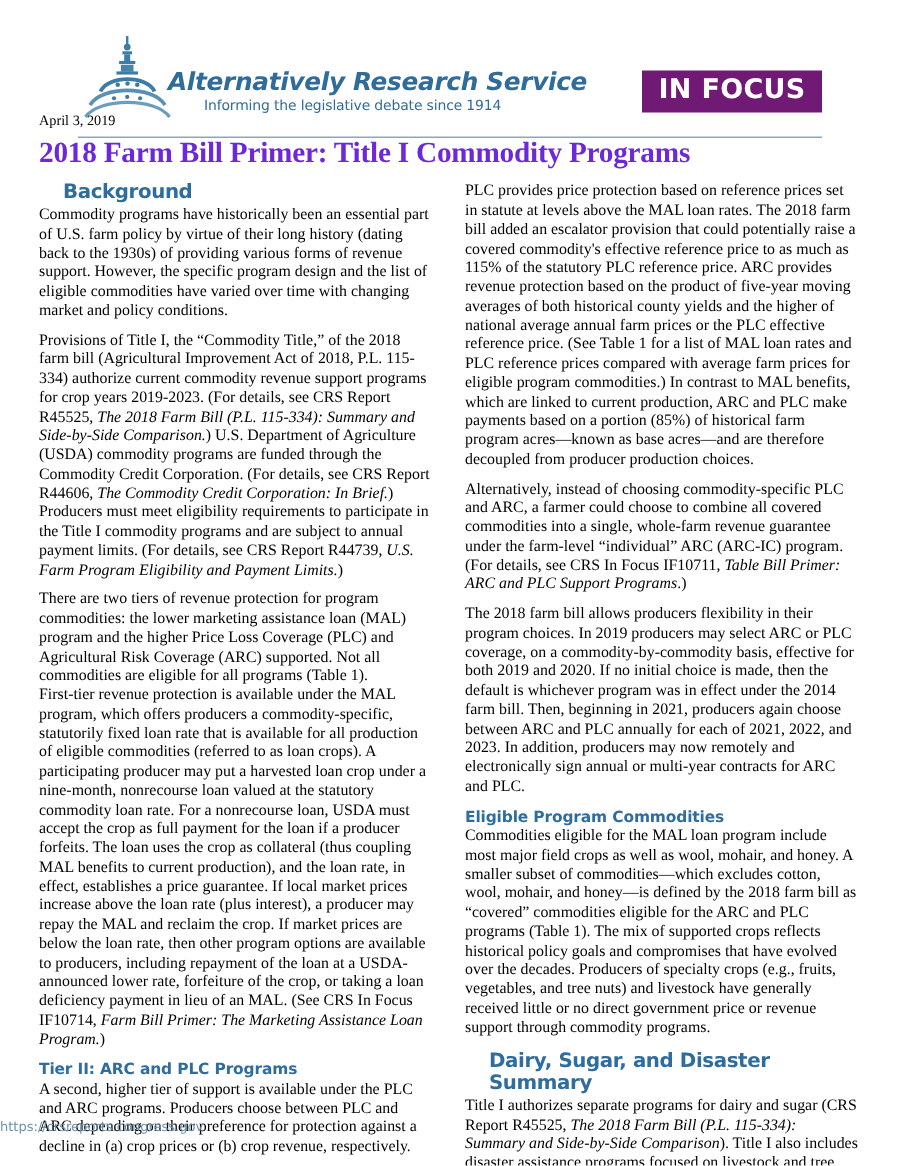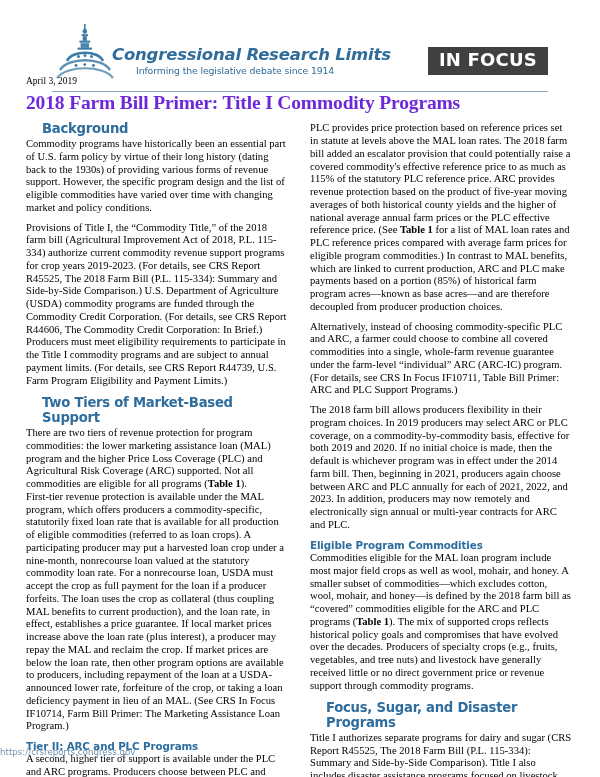--- a/index.html
+++ b/index.html
@@ -60,21 +60,21 @@
     color: #2f6c9a;
     margin-top: 2px;
     letter-spacing: -0.1px;
     white-space: nowrap;
     margin-left: 24px;
   }
   .infocus-badge {
     position: absolute;
     right: 26px;
     top: 47px;
-    background: #404040;
+    background: #701a75;
     color: #ffffff;
     font-family: "DejaVu Sans", sans-serif;
     font-weight: bold;
     font-size: 18px;
     letter-spacing: 0.2px;
     padding: 3px 11px 4px 11px;
     line-height: 1.15;
   }
   .rule {
     position: absolute;
@@ -140,22 +140,22 @@
     font-family: "Liberation Serif", serif;
     font-size: 10.6px;
     line-height: 12.75px;
     margin: 0 0 7px 0;
     text-align: left;
     color: #000;
   }
   p.body:last-child { margin-bottom: 0; }
   p.tight { margin-bottom: 0; }
 
-  .i { }
-  .b { font-weight: bold; margin-top: 16px; }
+  .i { font-style: italic; }
+  .b { font-weight: normal; margin-top: 16px; }
 
   
   .footer {
     position: absolute;
     left: 0;
     right: 0;
     bottom: 18px;
     text-align: left;
   }
   .footer a, .footer span.url {
@@ -198,60 +198,59 @@
           <circle cx="31" cy="31.6" r="1.5"></circle>
           <circle cx="37.5" cy="32.5" r="1.5"></circle>
           <circle cx="22" cy="41.5" r="1.4"></circle>
           <circle cx="30.8" cy="40.6" r="1.4"></circle>
           <circle cx="39.4" cy="41.5" r="1.4"></circle>
         </g>
       </svg>
     </div>
 
     <div class="brand-block">
-      <div class="brand-title">Congressional Research Limits</div>
+      <div class="brand-title">Alternatively Research Service</div>
       <div class="brand-tagline">Informing the legislative debate since 1914</div>
     </div>
 
     <div class="infocus-badge">IN FOCUS</div>
     <div class="rule"></div>
   </div>
 
   <div class="docdate">April 3, 2019</div>
   <h1 class="doctitle">2018 Farm Bill Primer: Title I Commodity Programs</h1>
 
   <div class="columns">
 
     <div class="col">
 
       <h2 class="sec">Background</h2>
       <p class="body">Commodity programs have historically been an essential part of U.S. farm policy by virtue of their long history (dating back to the 1930s) of providing various forms of revenue support. However, the specific program design and the list of eligible commodities have varied over time with changing market and policy conditions.</p>
       <p class="body"><span>Provisions of Title I, the “Commodity Title,” of the 2018 farm bill (Agricultural Improvement Act of 2018, P.L. 115-334) authorize current commodity revenue support programs for crop years 2019-2023. (For details, see CRS Report R45525, </span><span class="i">The 2018 Farm Bill (P.L. 115-334): Summary and Side-by-Side Comparison.</span><span>) U.S. Department of Agriculture (USDA) commodity programs are funded through the Commodity Credit Corporation. (For details, see CRS Report R44606, </span><span class="i">The Commodity Credit Corporation: In Brief.</span><span>) Producers must meet eligibility requirements to participate in the Title I commodity programs and are subject to annual payment limits. (For details, see CRS Report R44739, </span><span class="i">U.S. Farm Program Eligibility and Payment Limits.</span><span>)</span></p>
 
-      <h2 class="sec">Two Tiers of Market-Based Support</h2>
       <p class="body tight"><span>There are two tiers of revenue protection for program commodities: the lower marketing assistance loan (MAL) program and the higher Price Loss Coverage (PLC) and Agricultural Risk Coverage (ARC) supported. Not all commodities are eligible for all programs (</span><span class="b">Table 1</span><span>).</span></p>
 
       <p class="body"><span>First-tier revenue protection is available under the MAL program, which offers producers a commodity-specific, statutorily fixed loan rate that is available for all production of eligible commodities (referred to as loan crops). A participating producer may put a harvested loan crop under a nine-month, nonrecourse loan valued at the statutory commodity loan rate. For a nonrecourse loan, USDA must accept the crop as full payment for the loan if a producer forfeits. The loan uses the crop as collateral (thus coupling MAL benefits to current production), and the loan rate, in effect, establishes a price guarantee. If local market prices increase above the loan rate (plus interest), a producer may repay the MAL and reclaim the crop. If market prices are below the loan rate, then other program options are available to producers, including repayment of the loan at a USDA-announced lower rate, forfeiture of the crop, or taking a loan deficiency payment in lieu of an MAL. (See CRS In Focus IF10714, </span><span class="i">Farm Bill Primer: The Marketing Assistance Loan Program.</span><span>)</span></p>
 
       <h3 class="sub">Tier II: ARC and PLC Programs</h3>
       <p class="body">A second, higher tier of support is available under the PLC and ARC programs. Producers choose between PLC and ARC depending on their preference for protection against a decline in (a) crop prices or (b) crop revenue, respectively.</p>
     </div>
 
     <div class="col">
 
       <p class="body"><span>PLC provides price protection based on reference prices set in statute at levels above the MAL loan rates. The 2018 farm bill added an escalator provision that could potentially raise a covered commodity's effective reference price to as much as 115% of the statutory PLC reference price. ARC provides revenue protection based on the product of five-year moving averages of both historical county yields and the higher of national average annual farm prices or the PLC effective reference price. (See </span><span class="b">Table 1</span><span> for a list of MAL loan rates and PLC reference prices compared with average farm prices for eligible program commodities.) In contrast to MAL benefits, which are linked to current production, ARC and PLC make payments based on a portion (85%) of historical farm program acres—known as base acres—and are therefore decoupled from producer production choices.</span></p>
 
       <p class="body"><span>Alternatively, instead of choosing commodity-specific PLC and ARC, a farmer could choose to combine all covered commodities into a single, whole-farm revenue guarantee under the farm-level “individual” ARC (ARC-IC) program. (For details, see CRS In Focus IF10711, </span><span class="i">Table Bill Primer: ARC and PLC Support Programs</span><span>.)</span></p>
 
       <p class="body">The 2018 farm bill allows producers flexibility in their program choices. In 2019 producers may select ARC or PLC coverage, on a commodity-by-commodity basis, effective for both 2019 and 2020. If no initial choice is made, then the default is whichever program was in effect under the 2014 farm bill. Then, beginning in 2021, producers again choose between ARC and PLC annually for each of 2021, 2022, and 2023. In addition, producers may now remotely and electronically sign annual or multi-year contracts for ARC and PLC.</p>
 
       <h3 class="sub">Eligible Program Commodities</h3>
       <p class="body"><span>Commodities eligible for the MAL loan program include most major field crops as well as wool, mohair, and honey. A smaller subset of commodities—which excludes cotton, wool, mohair, and honey—is defined by the 2018 farm bill as “covered” commodities eligible for the ARC and PLC programs (</span><span class="b">Table 1</span><span>). The mix of supported crops reflects historical policy goals and compromises that have evolved over the decades. Producers of specialty crops (e.g., fruits, vegetables, and tree nuts) and livestock have generally received little or no direct government price or revenue support through commodity programs.</span></p>
 
-      <h2 class="sec">Focus, Sugar, and Disaster Programs</h2>
+      <h2 class="sec">Dairy, Sugar, and Disaster Summary</h2>
       <p class="body"><span>Title I authorizes separate programs for dairy and sugar (CRS Report R45525, </span><span class="i">The 2018 Farm Bill (P.L. 115-334): Summary and Side-by-Side Comparison</span><span>). Title I also includes disaster assistance programs focused on livestock and tree crops that were permanently authorized by the 2014 farm bill and the noninsured disaster assistance program (NAP) for commodities not eligible for crop</span></p>
     </div>
   </div>
 
   <div class="footer">
     <a class="url" href="#">https://crsreports.congress.gov</a>
   </div>
 
 </div>
 

